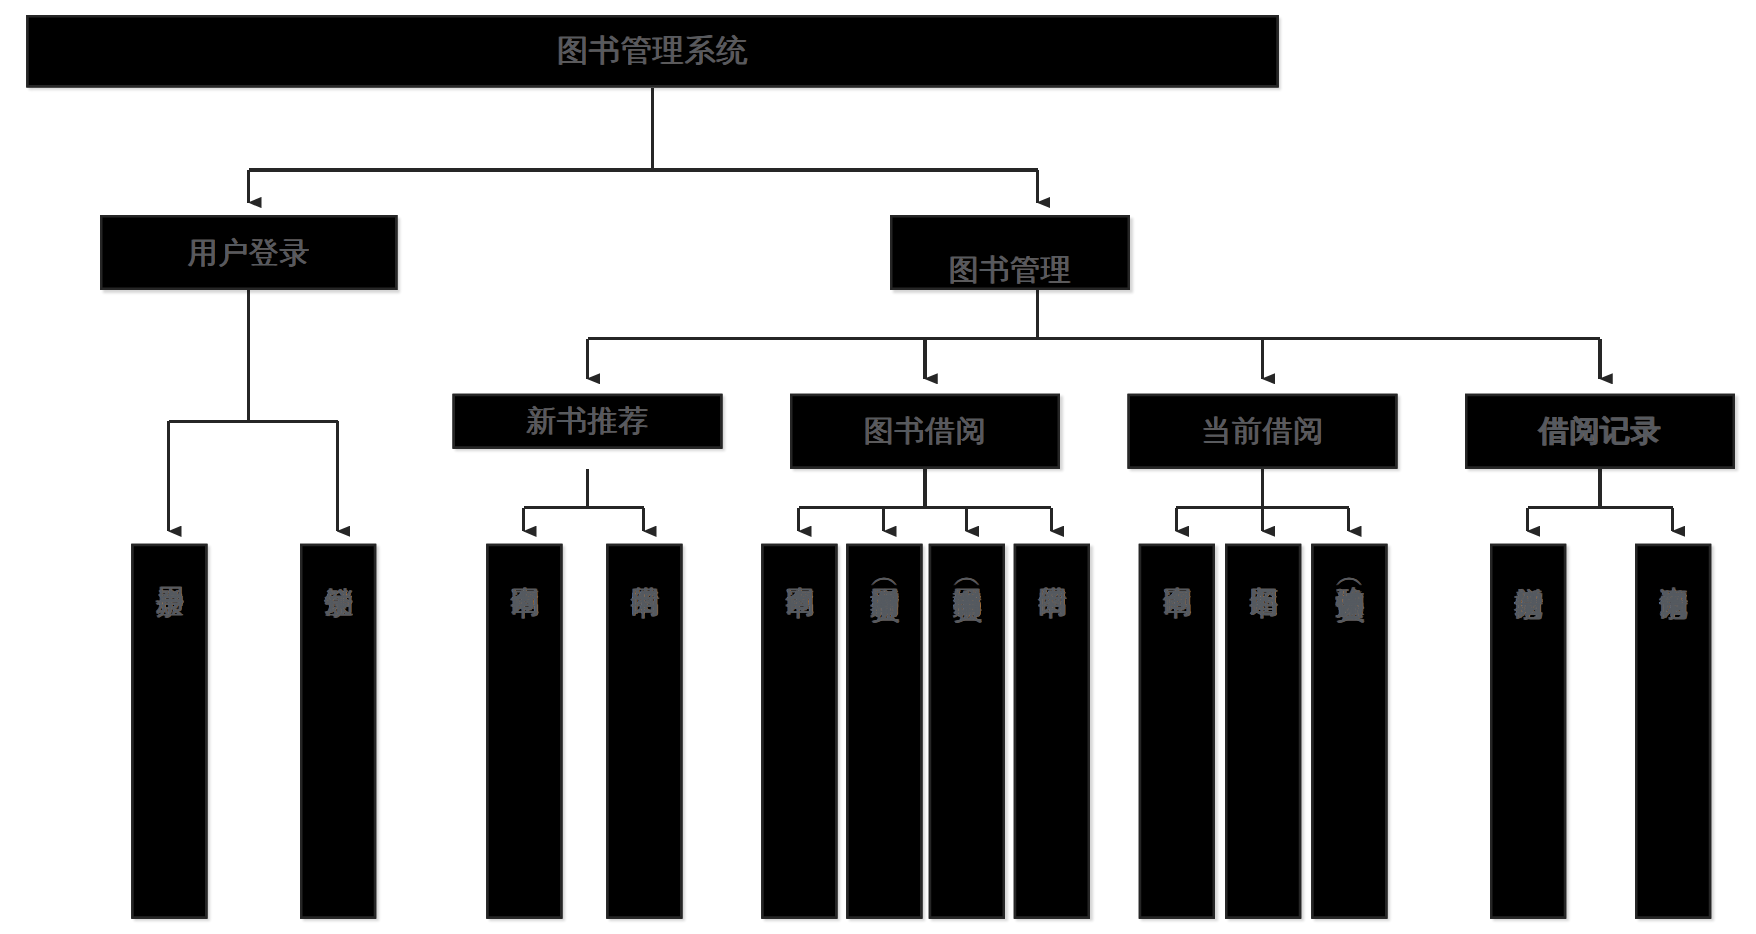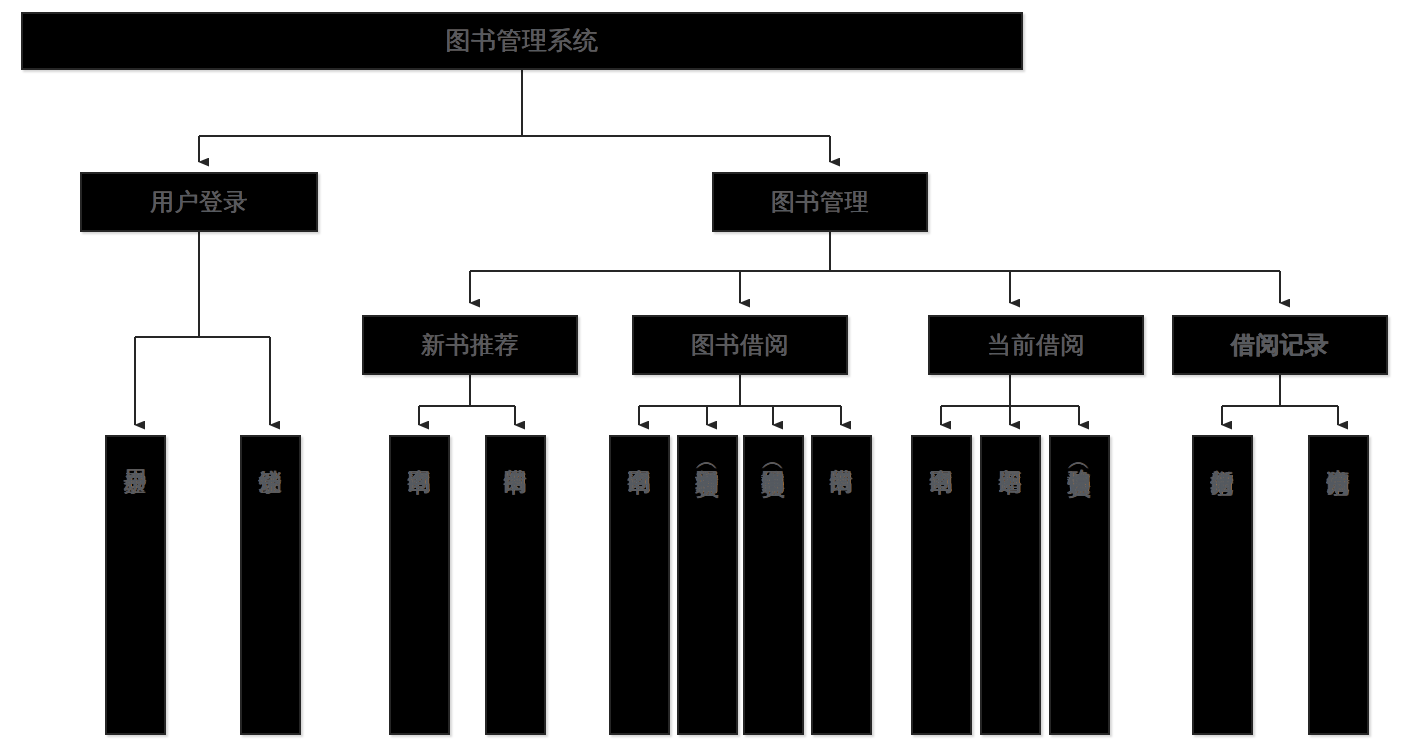--- a/index.html
+++ b/index.html
@@ -127,33 +127,33 @@
   </svg>
 
   <div class="node root" style="left:21px; top:12px; width:1002px; height:58px;">
     <span class="node-label">图书管理系统</span>
   </div>
 
   <div class="node" style="left:80px; top:172px; width:238px; height:60px;">
     <span class="node-label">用户登录</span>
   </div>
 
-  <div class="node" style="left:712px; top:172px; width:216px; height:60px;">
+  <div class="node" style="left:712px; top:172px; width:192px; height:60px;align-items:flex-end;">
     <span class="node-label">图书管理</span>
   </div>
 
-  <div class="node" style="left:362px; top:315px; width:216px; height:60px;">
+  <div class="node" style="left:362px; top:315px; width:216px; height:44px;">
     <span class="node-label">新书推荐</span>
   </div>
 
   <div class="node" style="left:632px; top:315px; width:216px; height:60px;">
     <span class="node-label">图书借阅</span>
   </div>
 
-  <div class="node" style="left:928px; top:315px; width:216px; height:60px;">
+  <div class="node" style="left:902px; top:315px; width:216px; height:60px;">
     <span class="node-label">当前借阅</span>
   </div>
 
   <div class="node" style="left:1172px; top:315px; width:216px; height:60px;font-weight:bold;">
     <span class="node-label">借阅记录</span>
   </div>
 
   <div class="node leaf" style="left:105px; top:435px; width:61px; height:300px;">
     <span class="node-label">用户登录</span>
   </div>

